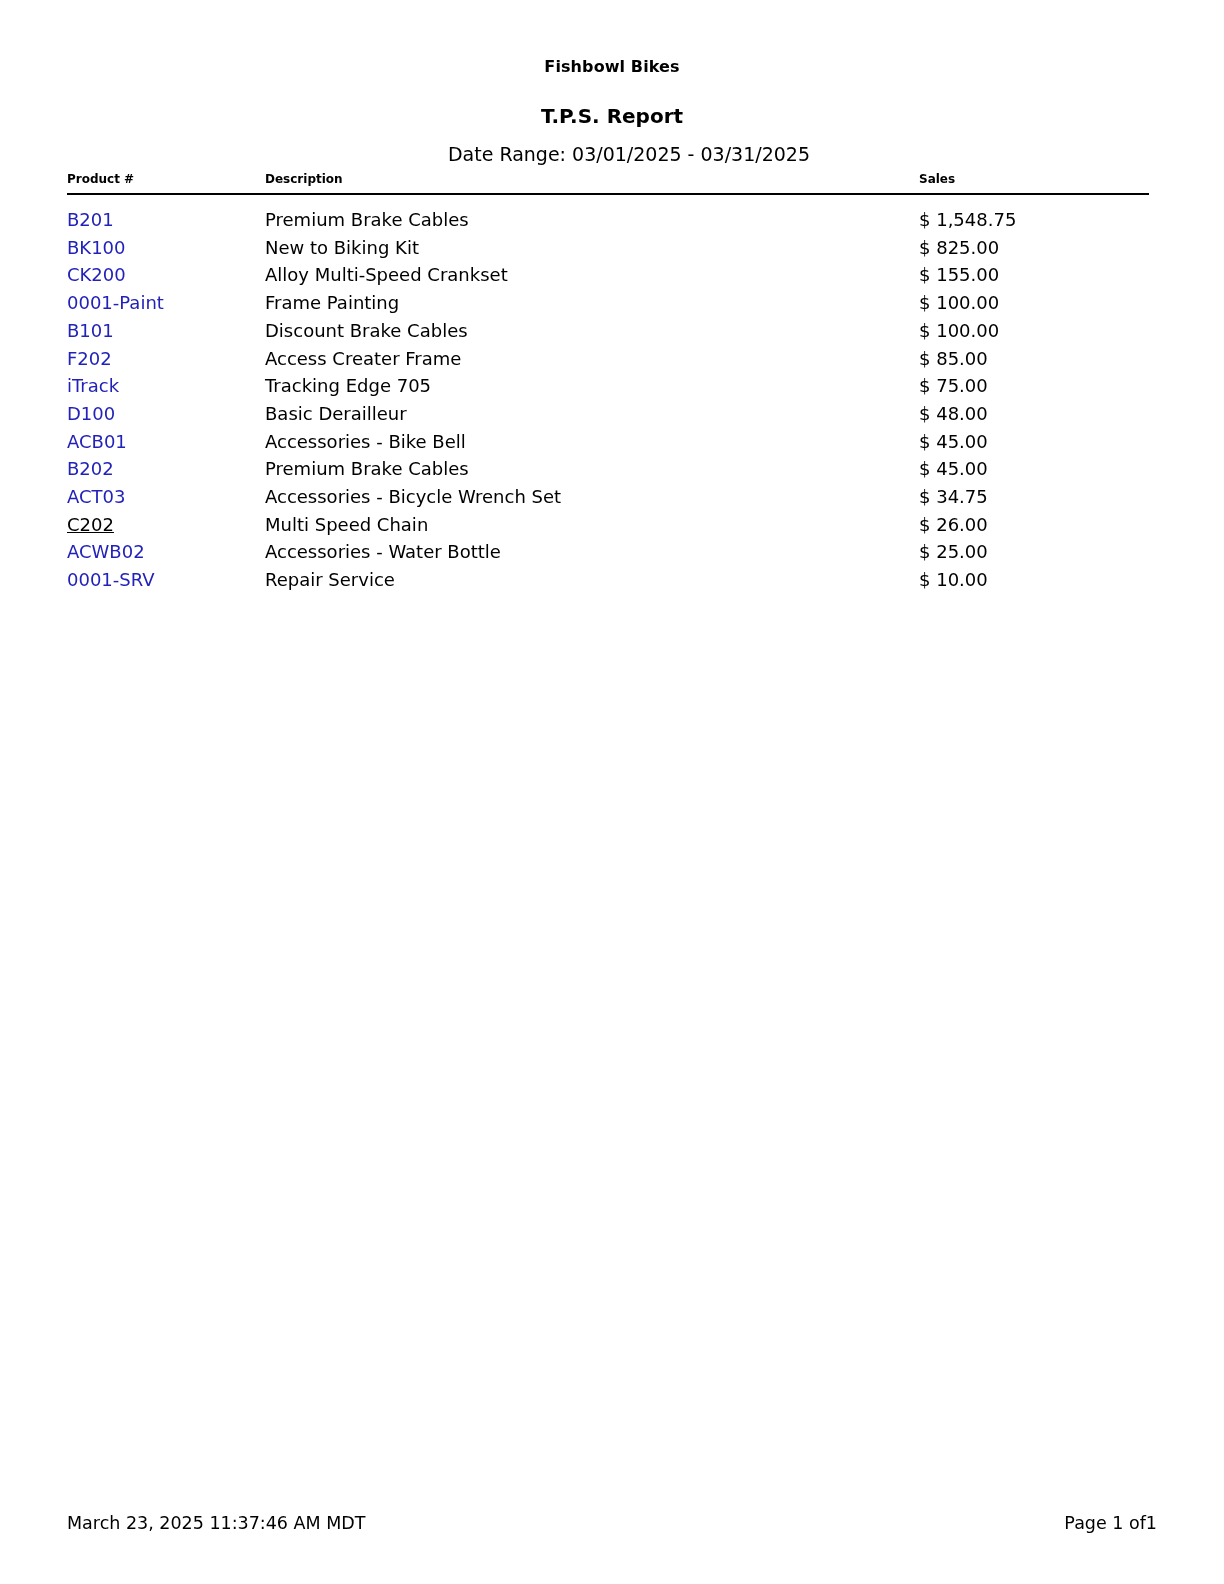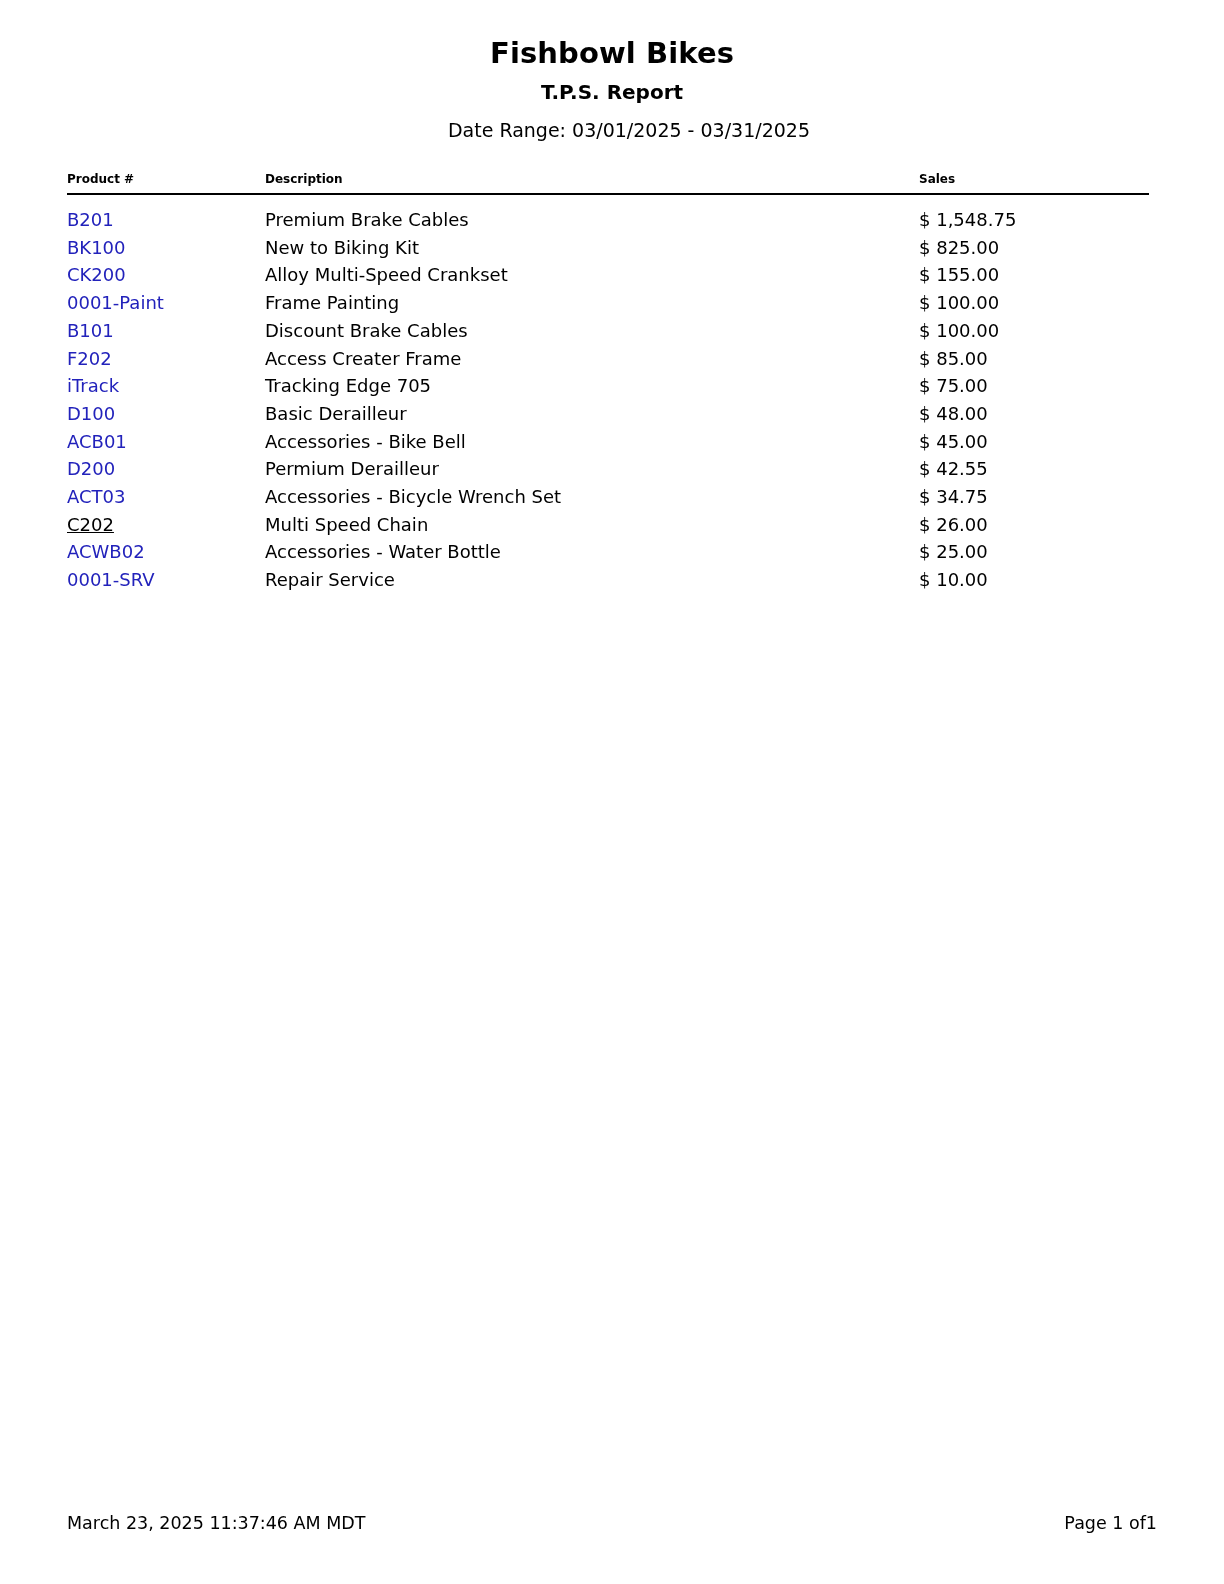--- a/index.html
+++ b/index.html
@@ -24,25 +24,25 @@
 
   
   .report-header {
     position: absolute;
     top: 38px;
     left: 0;
     width: 1224px;
     text-align: center;
   }
   .company-name {
-    font-size: 29px;
+    font-size: 16px;
     font-weight: bold;
     letter-spacing: 0.1px;
     line-height: 30px;
-    margin: 0;
+    margin: 14px;
   }
   .report-title {
     font-size: 20px;
     font-weight: bold;
     line-height: 40px;
     margin: 4px 0 0 0;
   }
   .date-range {
     font-size: 19px;
     font-weight: normal;
@@ -167,23 +167,23 @@
             <td class="col-product"><span class="product-link" style="color: rgb(34, 34, 187);">D100</span></td>
             <td class="col-desc">Basic Derailleur</td>
             <td class="col-sales">$ 48.00</td>
           </tr>
           <tr>
             <td class="col-product"><span class="product-link" style="color: rgb(34, 34, 187);">ACB01</span></td>
             <td class="col-desc">Accessories - Bike Bell</td>
             <td class="col-sales">$ 45.00</td>
           </tr>
           <tr>
-            <td class="col-product"><span class="product-link" style="color: rgb(34, 34, 187);">D200</span></td>
-            <td class="col-desc">Permium Derailleur</td>
-            <td class="col-sales">$ 42.55</td>
+            <td class="col-product"><span class="product-link" style="color: rgb(34, 34, 187);">B202</span></td>
+            <td class="col-desc">Premium Brake Cables</td>
+            <td class="col-sales">$ 45.00</td>
           </tr>
           <tr>
             <td class="col-product"><span class="product-link" style="color: rgb(34, 34, 187);">ACT03</span></td>
             <td class="col-desc">Accessories - Bicycle Wrench Set</td>
             <td class="col-sales">$ 34.75</td>
           </tr>
           <tr>
             <td class="col-product"><span class="product-link" style="color: #000000; text-decoration: underline;">C202</span></td>
             <td class="col-desc">Multi Speed Chain</td>
             <td class="col-sales">$ 26.00</td>

